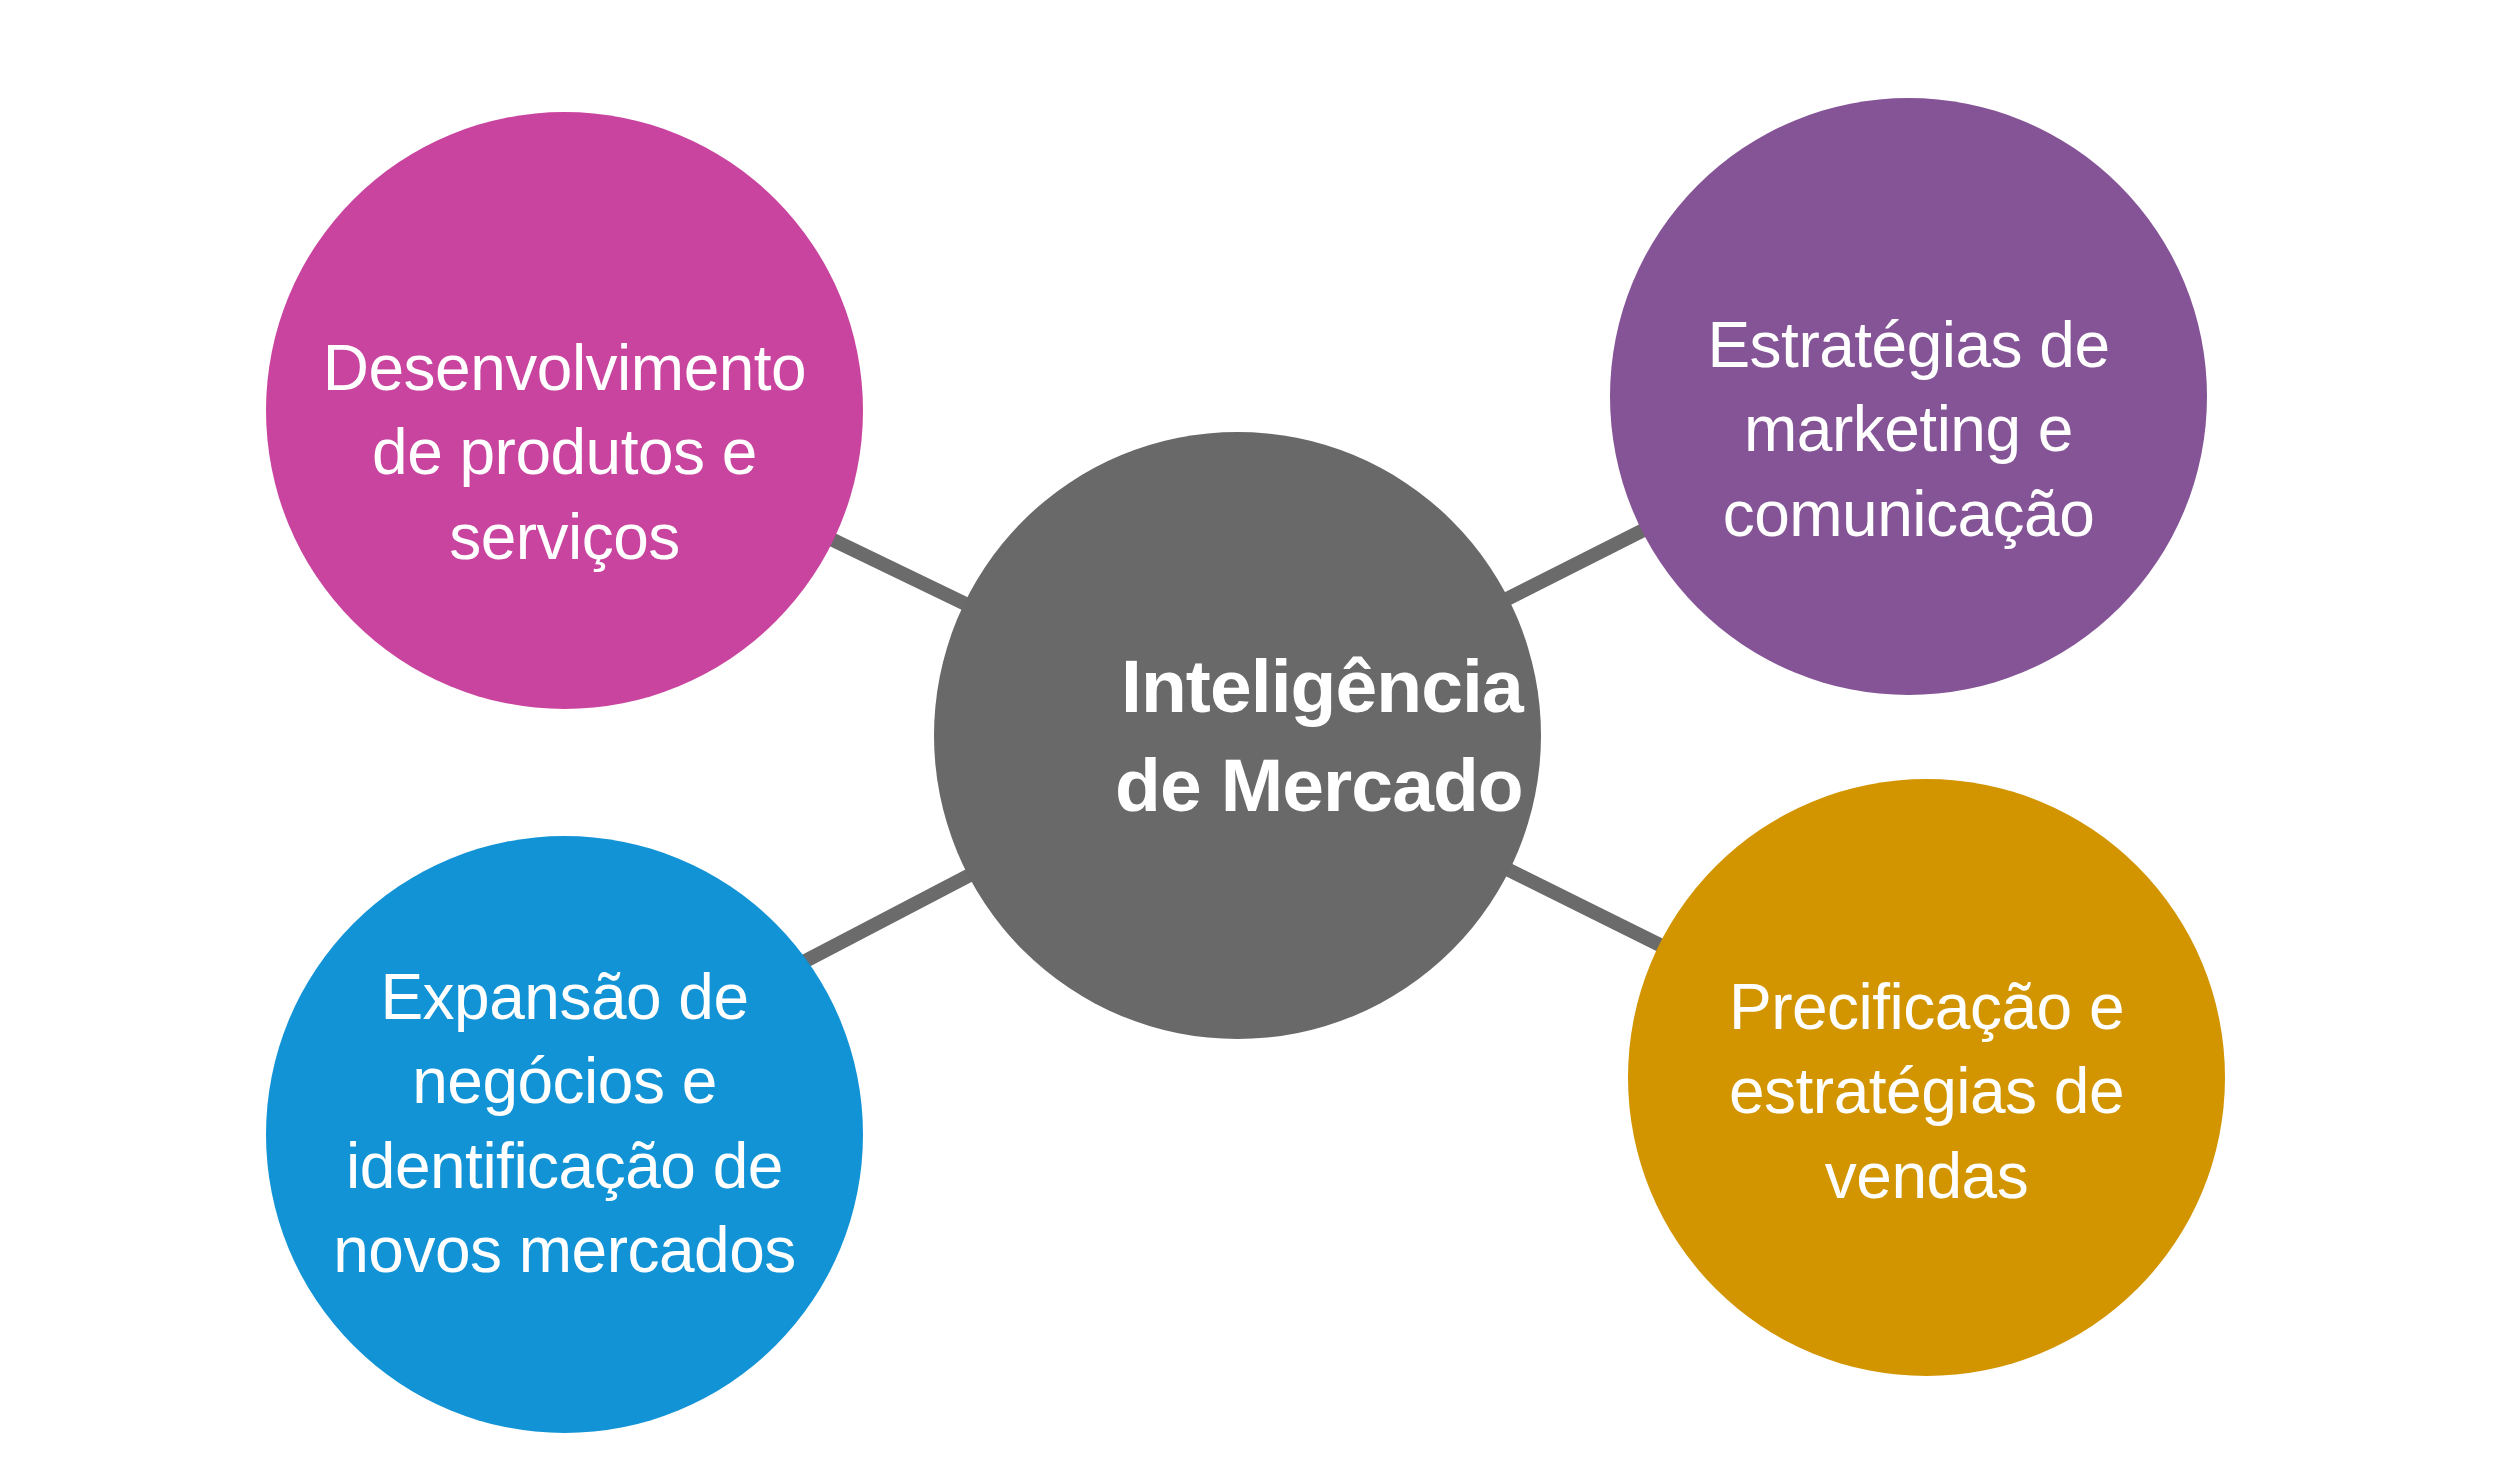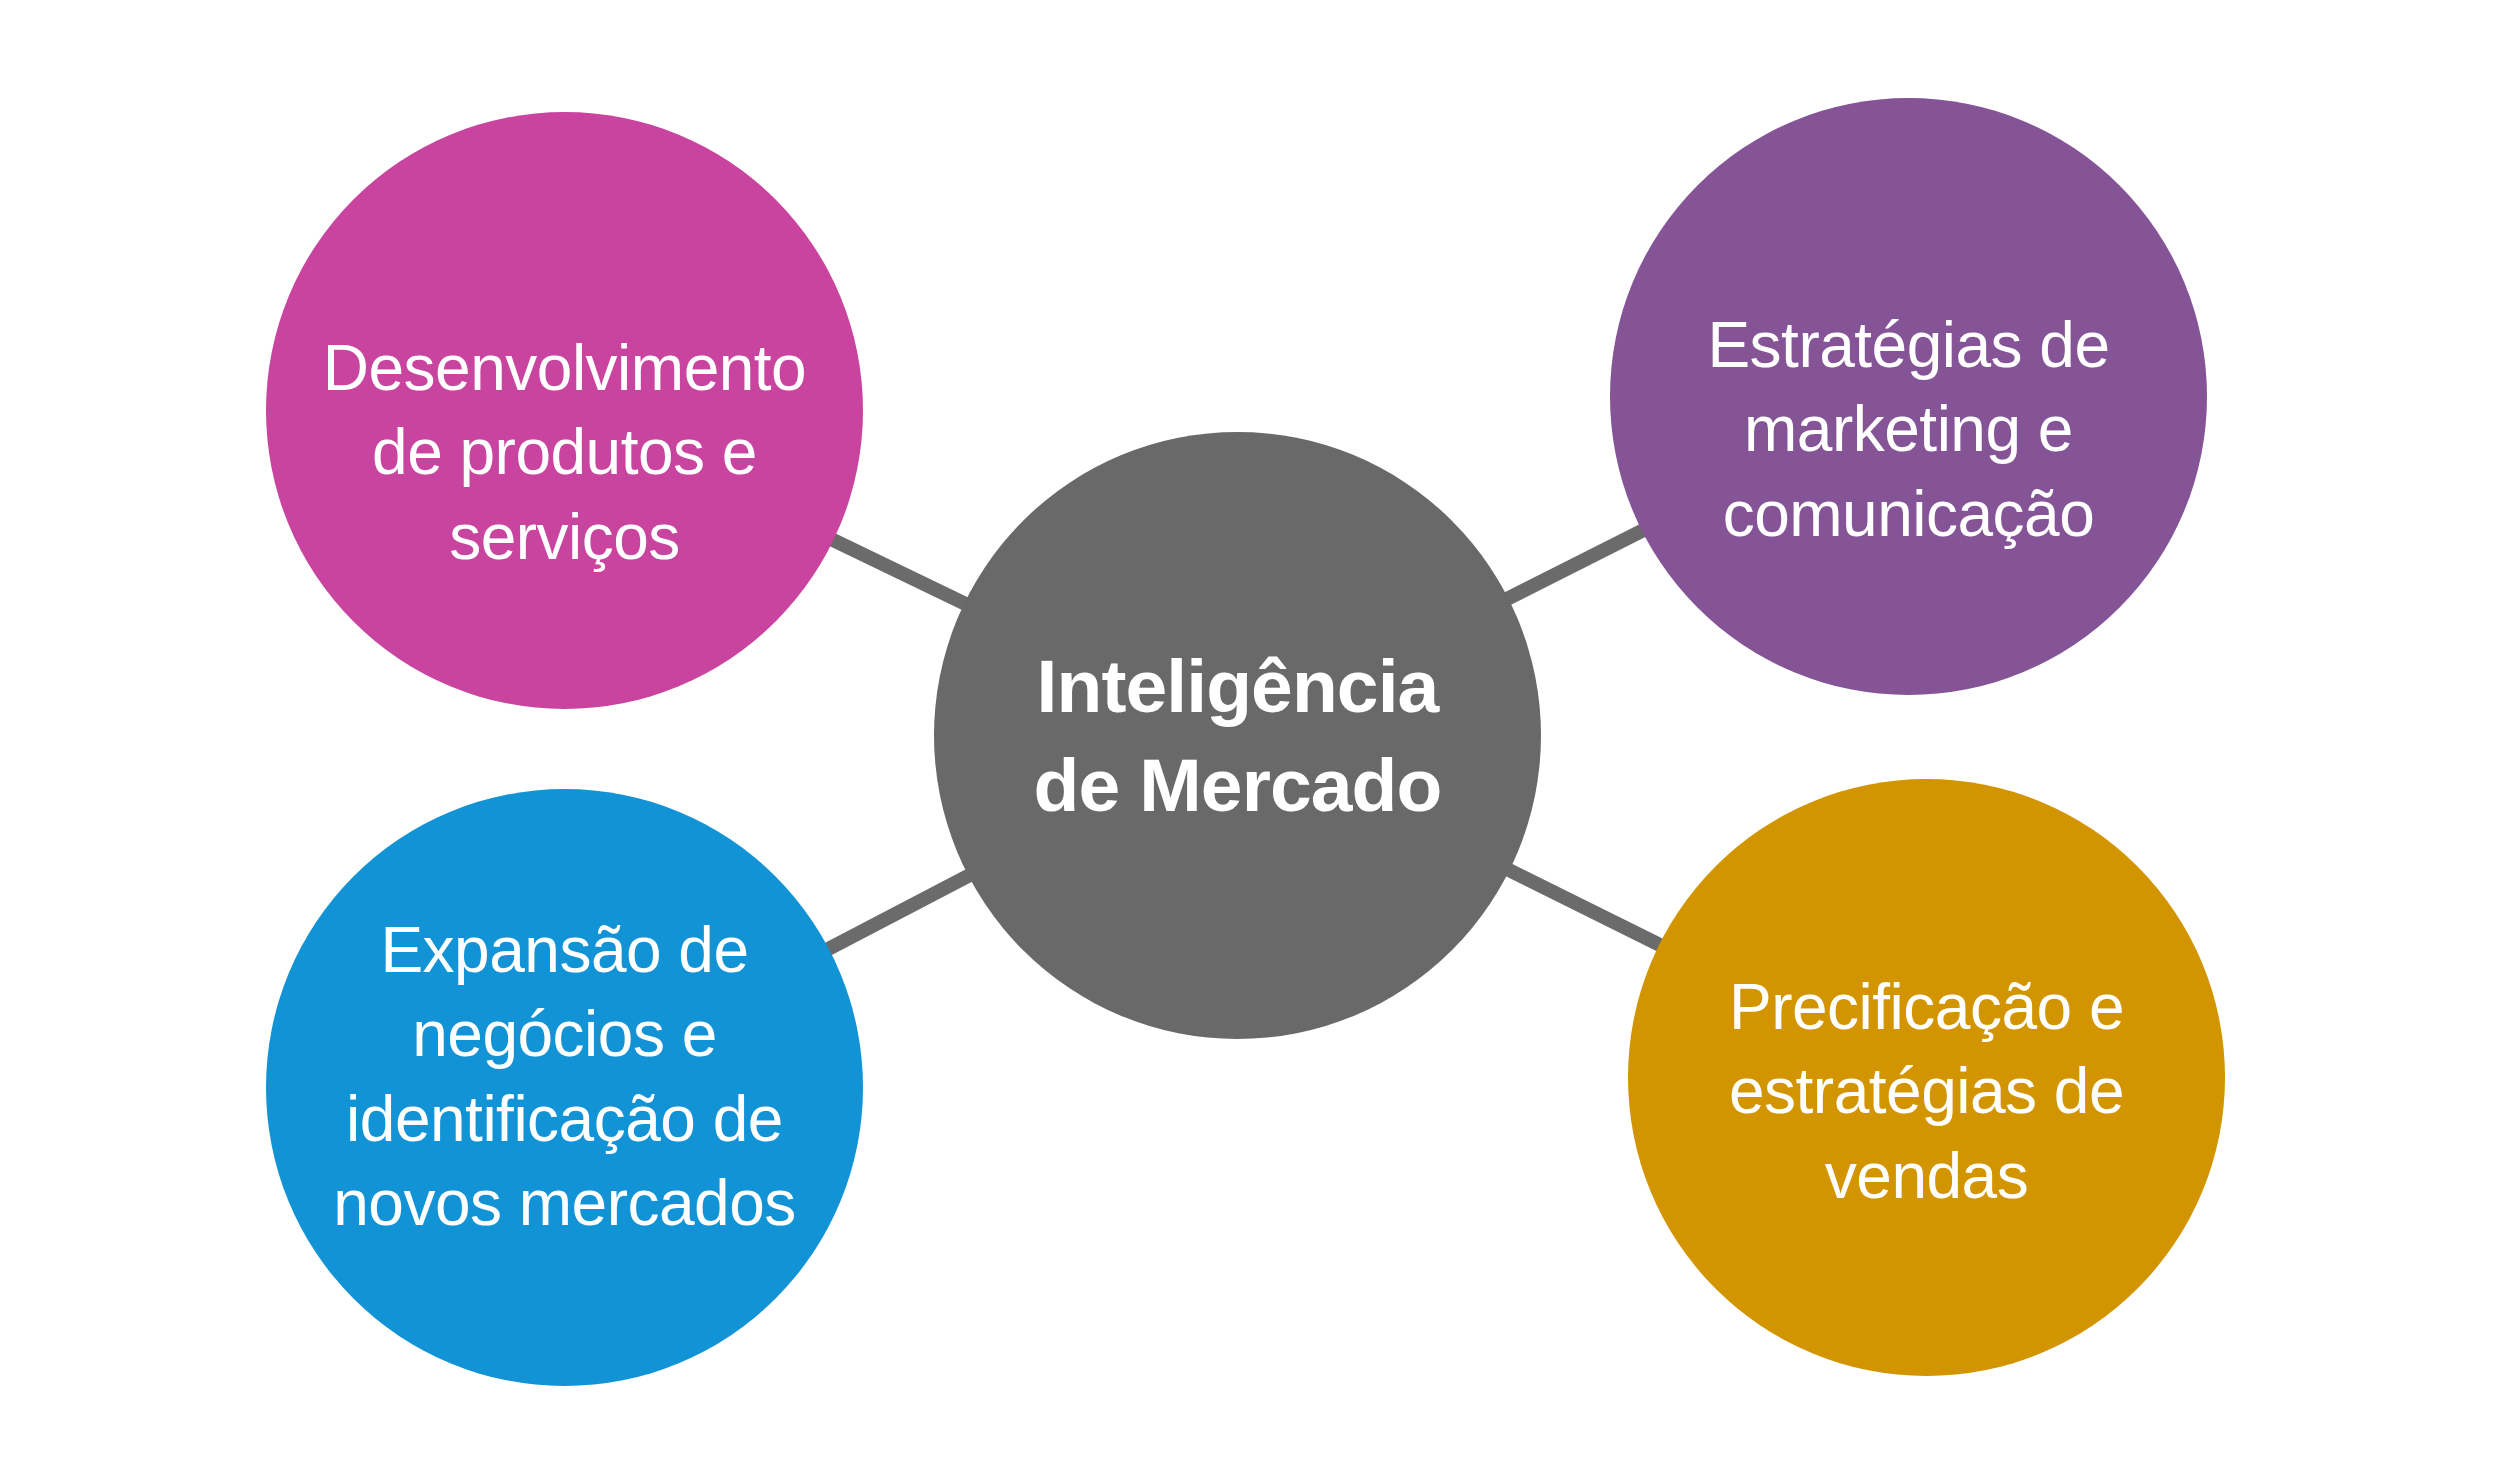--- a/index.html
+++ b/index.html
@@ -53,26 +53,27 @@
     left: 934px;
     top: 432px;
     width: 607px;
     height: 607px;
   }
   .node-center .label {
     font-size: 75px;
     line-height: 1.31;
     font-weight: 700;
     letter-spacing: -0.9px;
+    text-align: right;
   }
   .node-pink   { left: 266px;  top: 112px; }
   .node-pink .label   { transform: translateY(42px); }
   .node-purple { left: 1610px; top: 98px; }
   .node-purple .label { transform: translateY(33px); }
-  .node-blue   { left: 266px;  top: 789px; }
+  .node-blue   { left: 266px;  top: 836px; }
   .node-blue .label   { transform: translateY(-11.2px); }
   .node-orange { left: 1628px; top: 779px; }
   .node-orange .label { transform: translateY(14px); }
 </style>
 </head>
 <body>
 
 <div class="canvas" style="background-color: rgb(255, 255, 255);">
 
   <svg class="connectors" viewBox="0 0 2692 1565" xmlns="http://www.w3.org/2000/svg">

